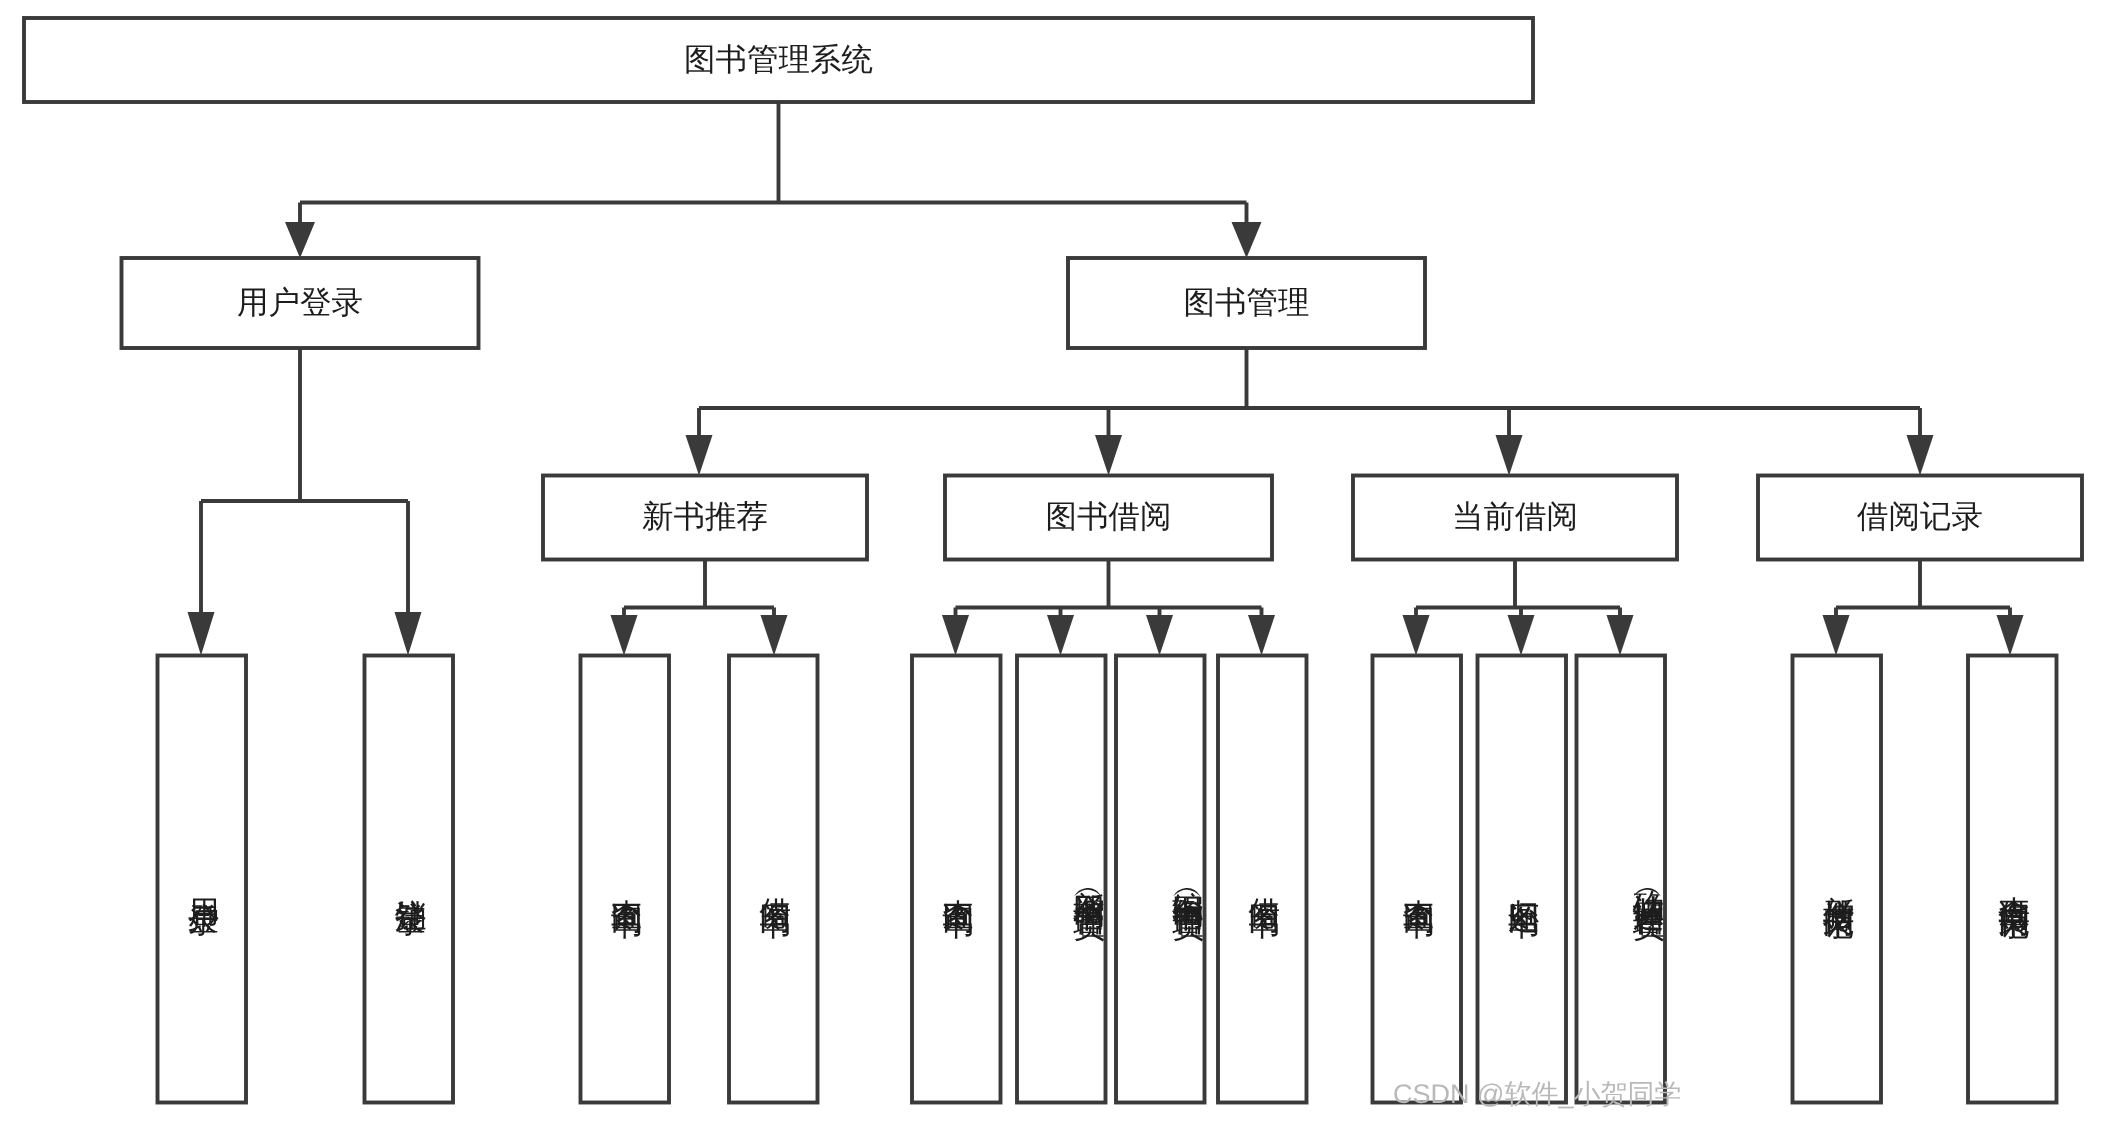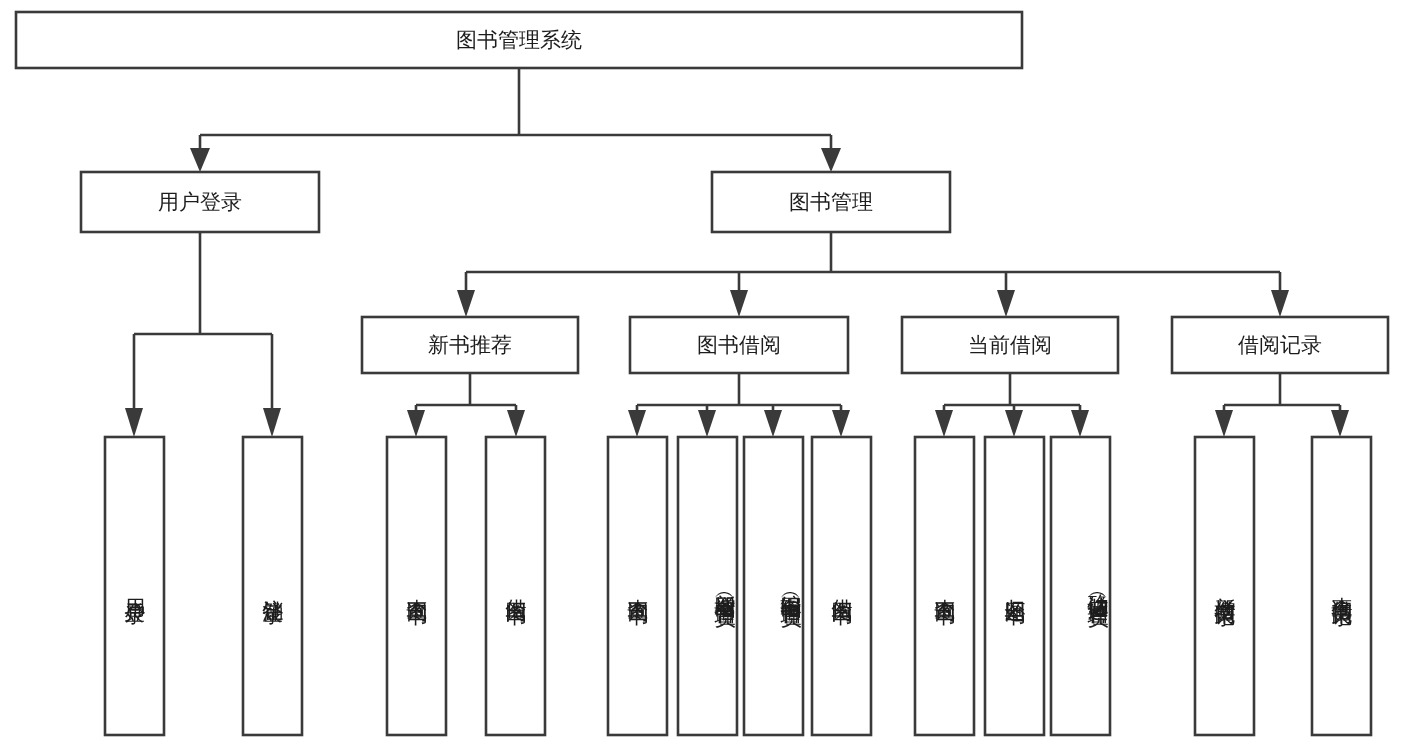--- a/index.html
+++ b/index.html
@@ -209,14 +209,15 @@
   <div class="node-label-v" style="left:608px; top:437px; width:59px; height:298px;">查询图书</div>
   <div class="node-label-v" style="left:678px; top:437px; width:59px; height:298px; align-items:flex-start;">新增图书（管理员）</div>
   <div class="node-label-v" style="left:744px; top:437px; width:59px; height:298px; align-items:flex-start;">编辑图书（管理员）</div>
   <div class="node-label-v" style="left:812px; top:437px; width:59px; height:298px;">借阅图书</div>
   <div class="node-label-v" style="left:915px; top:437px; width:59px; height:298px;">查询图书</div>
   <div class="node-label-v" style="left:985px; top:437px; width:59px; height:298px;">归还图书</div>
   <div class="node-label-v" style="left:1051px; top:437px; width:59px; height:298px; align-items:flex-start;">确认归还（管理员）</div>
   <div class="node-label-v" style="left:1195px; top:437px; width:59px; height:298px;">新增借阅记录</div>
   <div class="node-label-v" style="left:1312px; top:437px; width:59px; height:298px;">查询借阅记录</div>
 
+  <div class="watermark">CSDN @软件_小贺同学</div>
 
 </div>
 
 </body></html>

